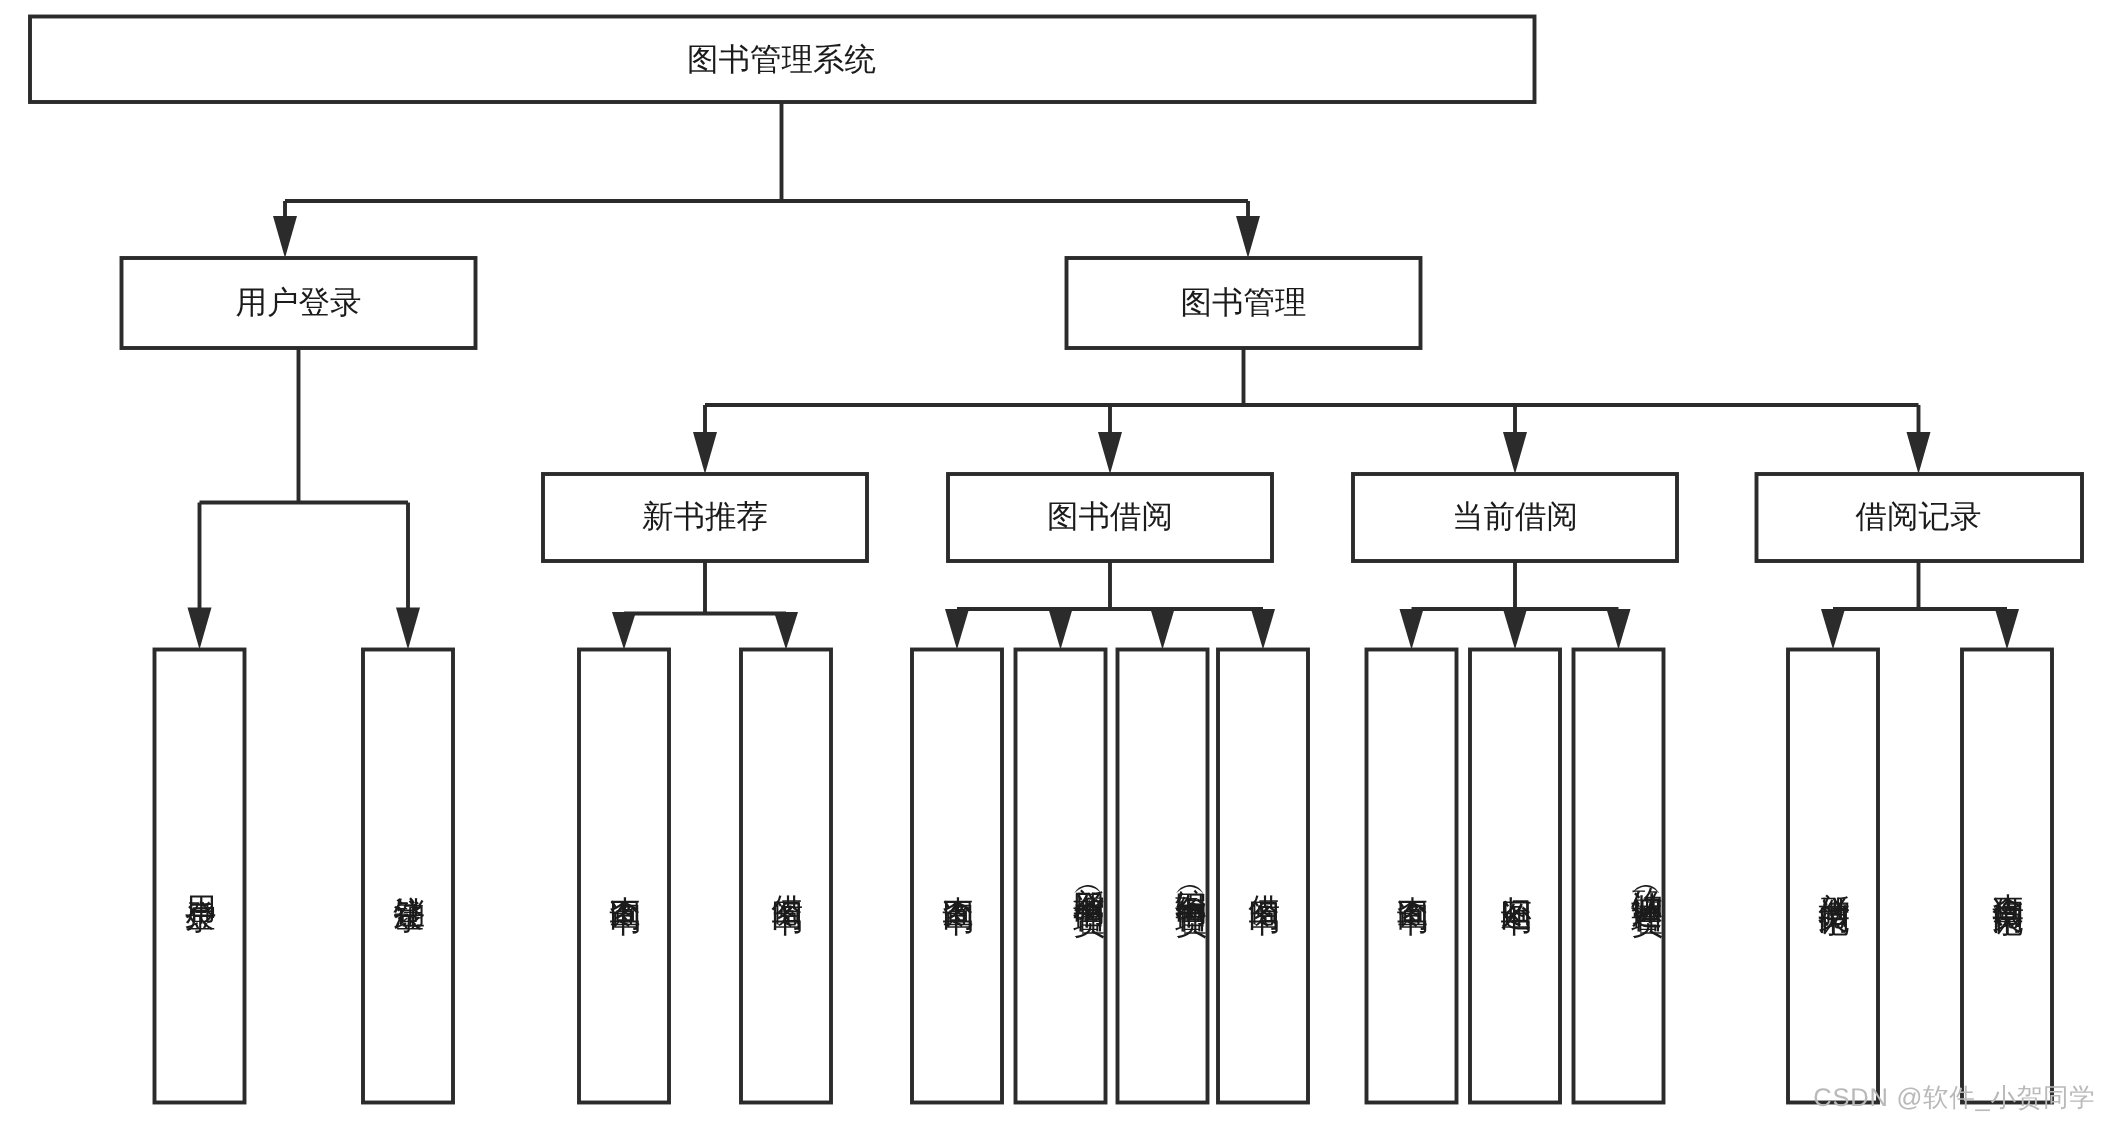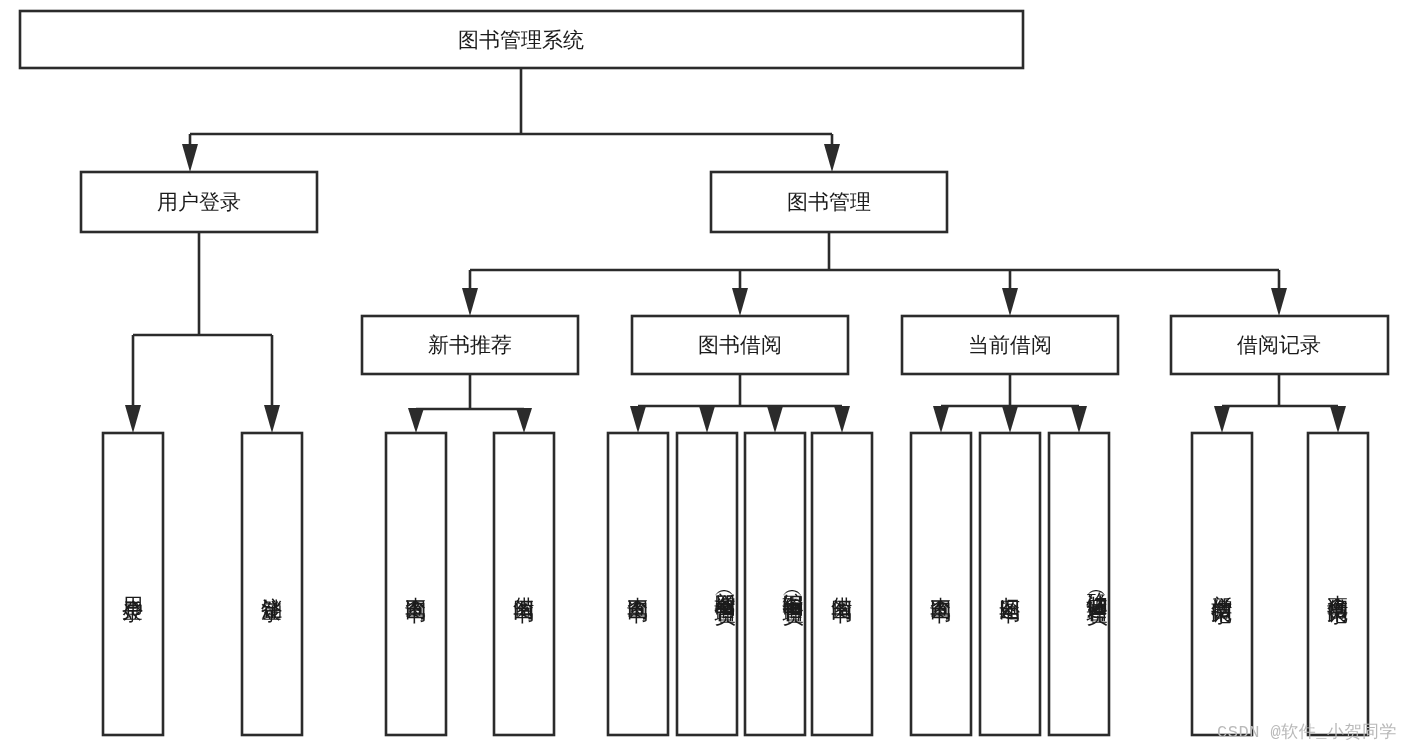--- a/index.html
+++ b/index.html
@@ -63,21 +63,21 @@
     align-items: center;
     justify-content: center;
     text-align: center;
     white-space: nowrap;
     pointer-events: none;
   }
   .watermark {
     position: absolute;
     right: 8px;
     bottom: 4px;
-    font-family: Liberation Mono, monospace;
+    font-family: Liberation Sans, sans-serif;
     font-size: 17px;
     color: #b9b9b9;
     white-space: nowrap;
     letter-spacing: 0.5px;
   }
 </style>
 </head>
 <body>
 
 <div id="diagram-root">

